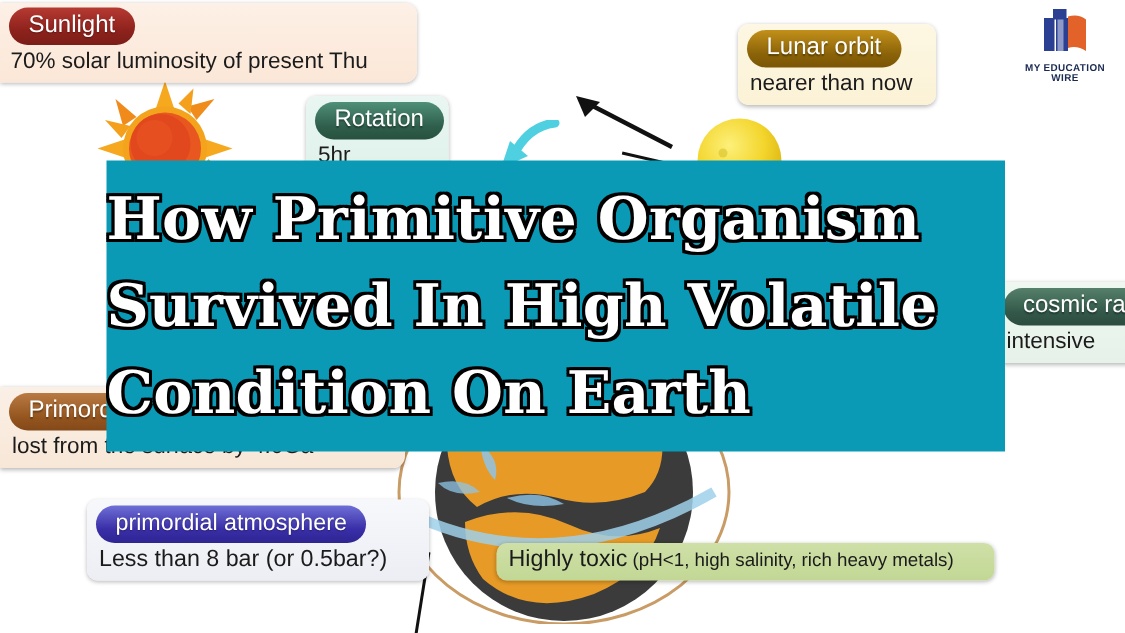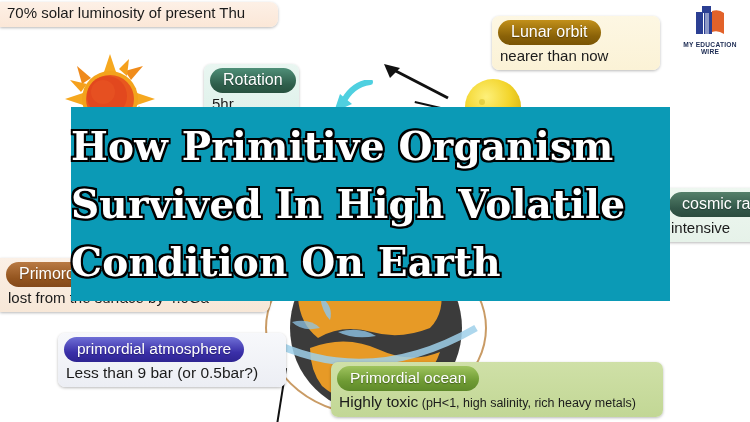--- a/index.html
+++ b/index.html
@@ -27,21 +27,21 @@
     border-radius:0 8px 8px 0;}
   #c-sunlight .badge{background:linear-gradient(180deg,#b63a33 0%,#8e221c 60%,#7c1d18 100%);
     margin:3px 0 0 6px;}
   #c-sunlight .body{padding-left:7px;}
 
   
   #c-rotation{left:204px;top:64px;width:95px;background:linear-gradient(180deg,#e9f6f1 0%,#dff1ea 100%);}
   #c-rotation .badge{background:linear-gradient(180deg,#4f8f78 0%,#2f5f4c 65%,#27513f 100%);margin:4px 0 0 6px;}
 
   
-  #c-lunar{left:492px;top:16px;width:168px;background:linear-gradient(180deg,#fdf7e3 0%,#fbf2d6 100%);}
+  #c-lunar{left:492px;top:16px;width:132px;background:linear-gradient(180deg,#fdf7e3 0%,#fbf2d6 100%);}
   #c-lunar .badge{background:linear-gradient(180deg,#c2901a 0%,#8a6208 65%,#7a5505 100%);margin:4px 0 0 6px;}
 
   
   #c-cosmic{left:663px;top:188px;width:140px;background:linear-gradient(180deg,#eef7f0 0%,#e6f2e9 100%);}
   #c-cosmic .badge{background:linear-gradient(180deg,#55806a 0%,#33584a 65%,#2c4c3f 100%);margin:4px 0 0 6px;}
 
   
   #c-primordial{left:0;top:258px;width:270px;background:linear-gradient(180deg,#fbf0e6 0%,#f7e7d7 100%);
     border-radius:0 8px 8px 0;}
   #c-primordial .badge{background:linear-gradient(180deg,#b97a44 0%,#94551f 65%,#84491a 100%);margin:4px 0 0 6px;}
@@ -171,20 +171,21 @@
   </div>
 
   <div id="arrow-cyan">
     <svg viewBox="0 0 44 34" width="44" height="34" aria-hidden="true">
       <path d="M40 2 q-18 2 -28 22" fill="none" stroke="#4fd0e0" stroke-width="6" stroke-linecap="round"></path>
       <path d="M4 32 L10 14 L22 24 Z" fill="#4fd0e0"></path>
     </svg>
   </div>
 
   <div class="callout" id="c-sunlight">
+    <span class="badge">Sunlight</span>
     <span class="body">70% solar luminosity of present Thu</span>
   </div>
 
   <div class="callout" id="c-rotation">
     <span class="badge">Rotation</span>
     <span class="body">5hr</span>
   </div>
 
   <div class="callout" id="c-lunar">
     <span class="badge">Lunar orbit</span>
@@ -196,25 +197,24 @@
     <span class="body">intensive</span>
   </div>
 
   <div class="callout" id="c-primordial">
     <span class="badge">Primordial</span>
     <span class="body">lost from the surface by 4.0Ga</span>
   </div>
 
   <div class="callout" id="c-atmos">
     <span class="badge">primordial atmosphere</span>
-    <span class="body">Less than 9 bar (or 0.5bar?)</span>
+    <span class="body">Less than 8 bar (or 0.5bar?)</span>
   </div>
 
   <div class="callout" id="c-ocean">
-    <span class="badge">Primordial ocean</span>
     <span class="body"><span>Highly toxic</span><span class="small"> (pH&lt;1, high salinity, rich heavy metals)</span></span>
   </div>
 
   <div id="banner">
     <div class="ttl-line">How Primitive Organism</div>
     <div class="ttl-line">Survived In High Volatile</div>
     <div class="ttl-line">Condition On Earth</div>
   </div>
 
   <div id="logo">

